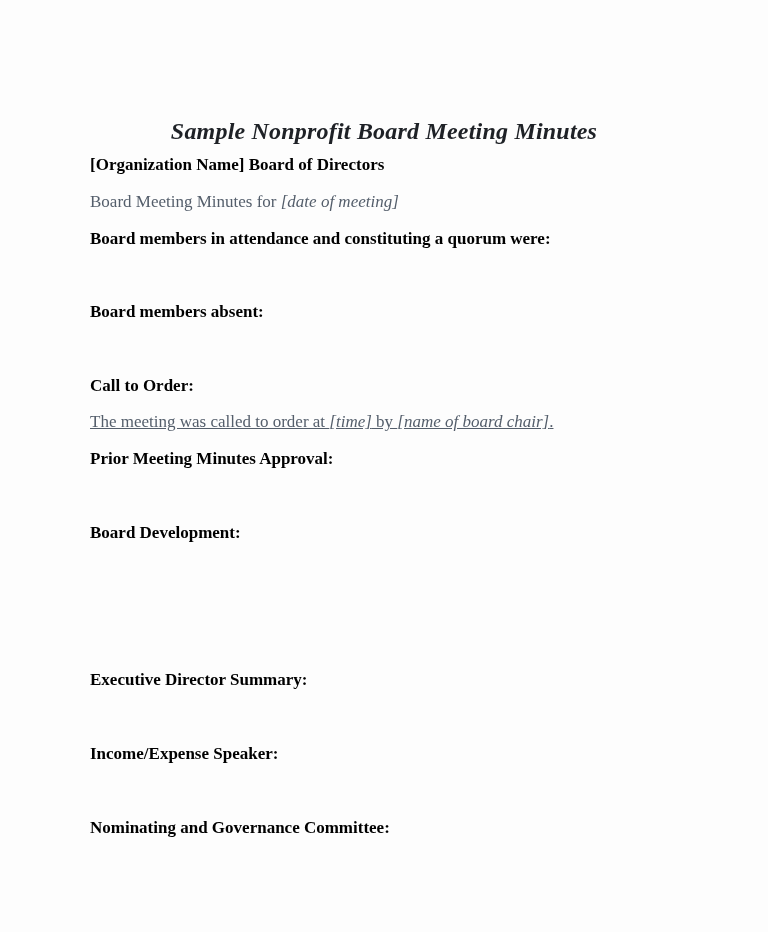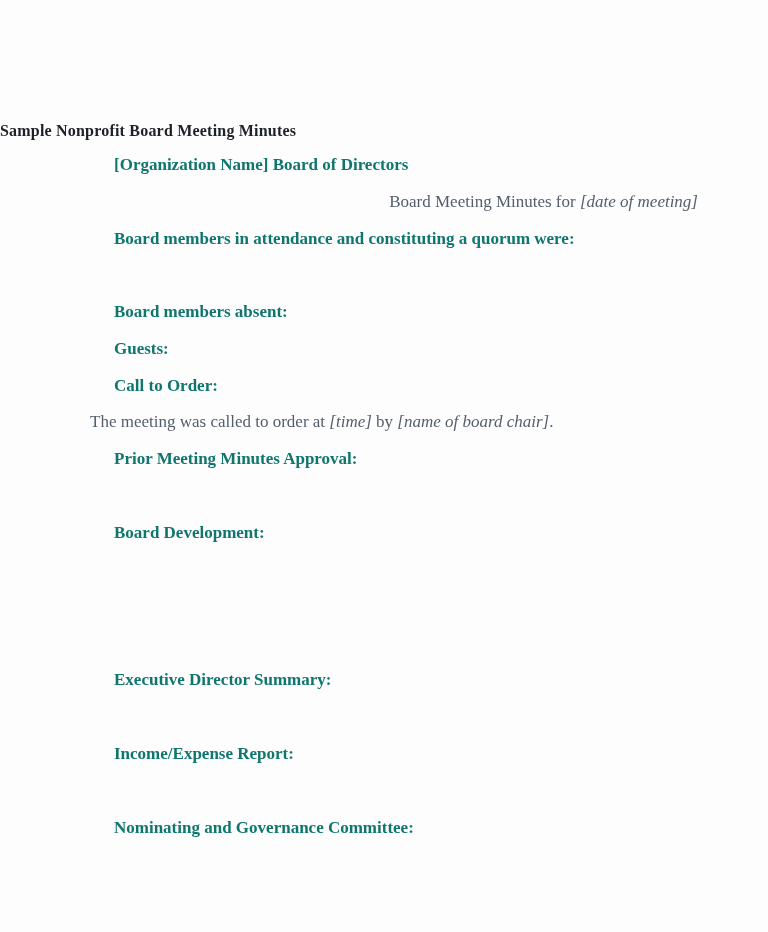--- a/index.html
+++ b/index.html
@@ -24,42 +24,43 @@
     left: 90px;
     right: 70px;
     font-size: 17px;
     line-height: 20px;
     color: #545e6b;
     white-space: nowrap;
   }
   .title {
     left: 0;
     right: 0;
+    text-align: center;
     font-weight: bold;
-    font-size: 16px;
+    font-size: 24px;
     color: #1e2126;
     letter-spacing: 0.2px;
+    font-style: italic;
   }
   .heading {
     font-weight: bold;
-    color: #0f766e;
-    margin-left: 24px;
+    color: #000000;
   }
   .ph {
     font-style: italic;
   }
   
   .y-title      { top: 121px; }
   .y-org        { top: 155px; }
-  .y-minutes    { top: 192px; text-align: right; }
+  .y-minutes    { top: 192px; }
   .y-attendance { top: 229px; }
   .y-absent     { top: 302px; }
   .y-guests     { top: 339px; }
   .y-call       { top: 376px; }
-  .y-called     { top: 412px; }
+  .y-called     { top: 412px; text-decoration: underline; }
   .y-prior      { top: 449px; }
   .y-boarddev   { top: 523px; }
   .y-speaker    { top: 596px; }
   .y-exec       { top: 670px; }
   .y-income     { top: 744px; }
   .y-nominating { top: 818px; }
 </style>
 </head>
 <body>
 
@@ -70,32 +71,31 @@
   <div class="line heading y-org">[Organization Name] Board of Directors</div>
 
   <div class="line y-minutes">
     <span>Board Meeting Minutes for </span><span class="ph">[date of meeting]</span>
   </div>
 
   <div class="line heading y-absent">Board members absent:</div>
 
   <div class="line heading y-attendance">Board members in attendance and constituting a quorum were:</div>
 
-  <div class="line heading y-guests">Guests:</div>
 
   <div class="line heading y-call">Call to Order:</div>
 
   <div class="line y-called">
     <span>The meeting was called to order at </span><span class="ph">[time]</span><span> by </span><span class="ph">[name of board chair]</span><span>.</span>
   </div>
 
   <div class="line heading y-boarddev">Board Development:</div>
 
   <div class="line heading y-prior">Prior Meeting Minutes Approval:</div>
 
 
   <div class="line heading y-exec">Executive Director Summary:</div>
 
-  <div class="line heading y-income">Income/Expense Report:</div>
+  <div class="line heading y-income">Income/Expense Speaker:</div>
 
   <div class="line heading y-nominating">Nominating and Governance Committee:</div>
 
 </div>
 
 </body></html>

